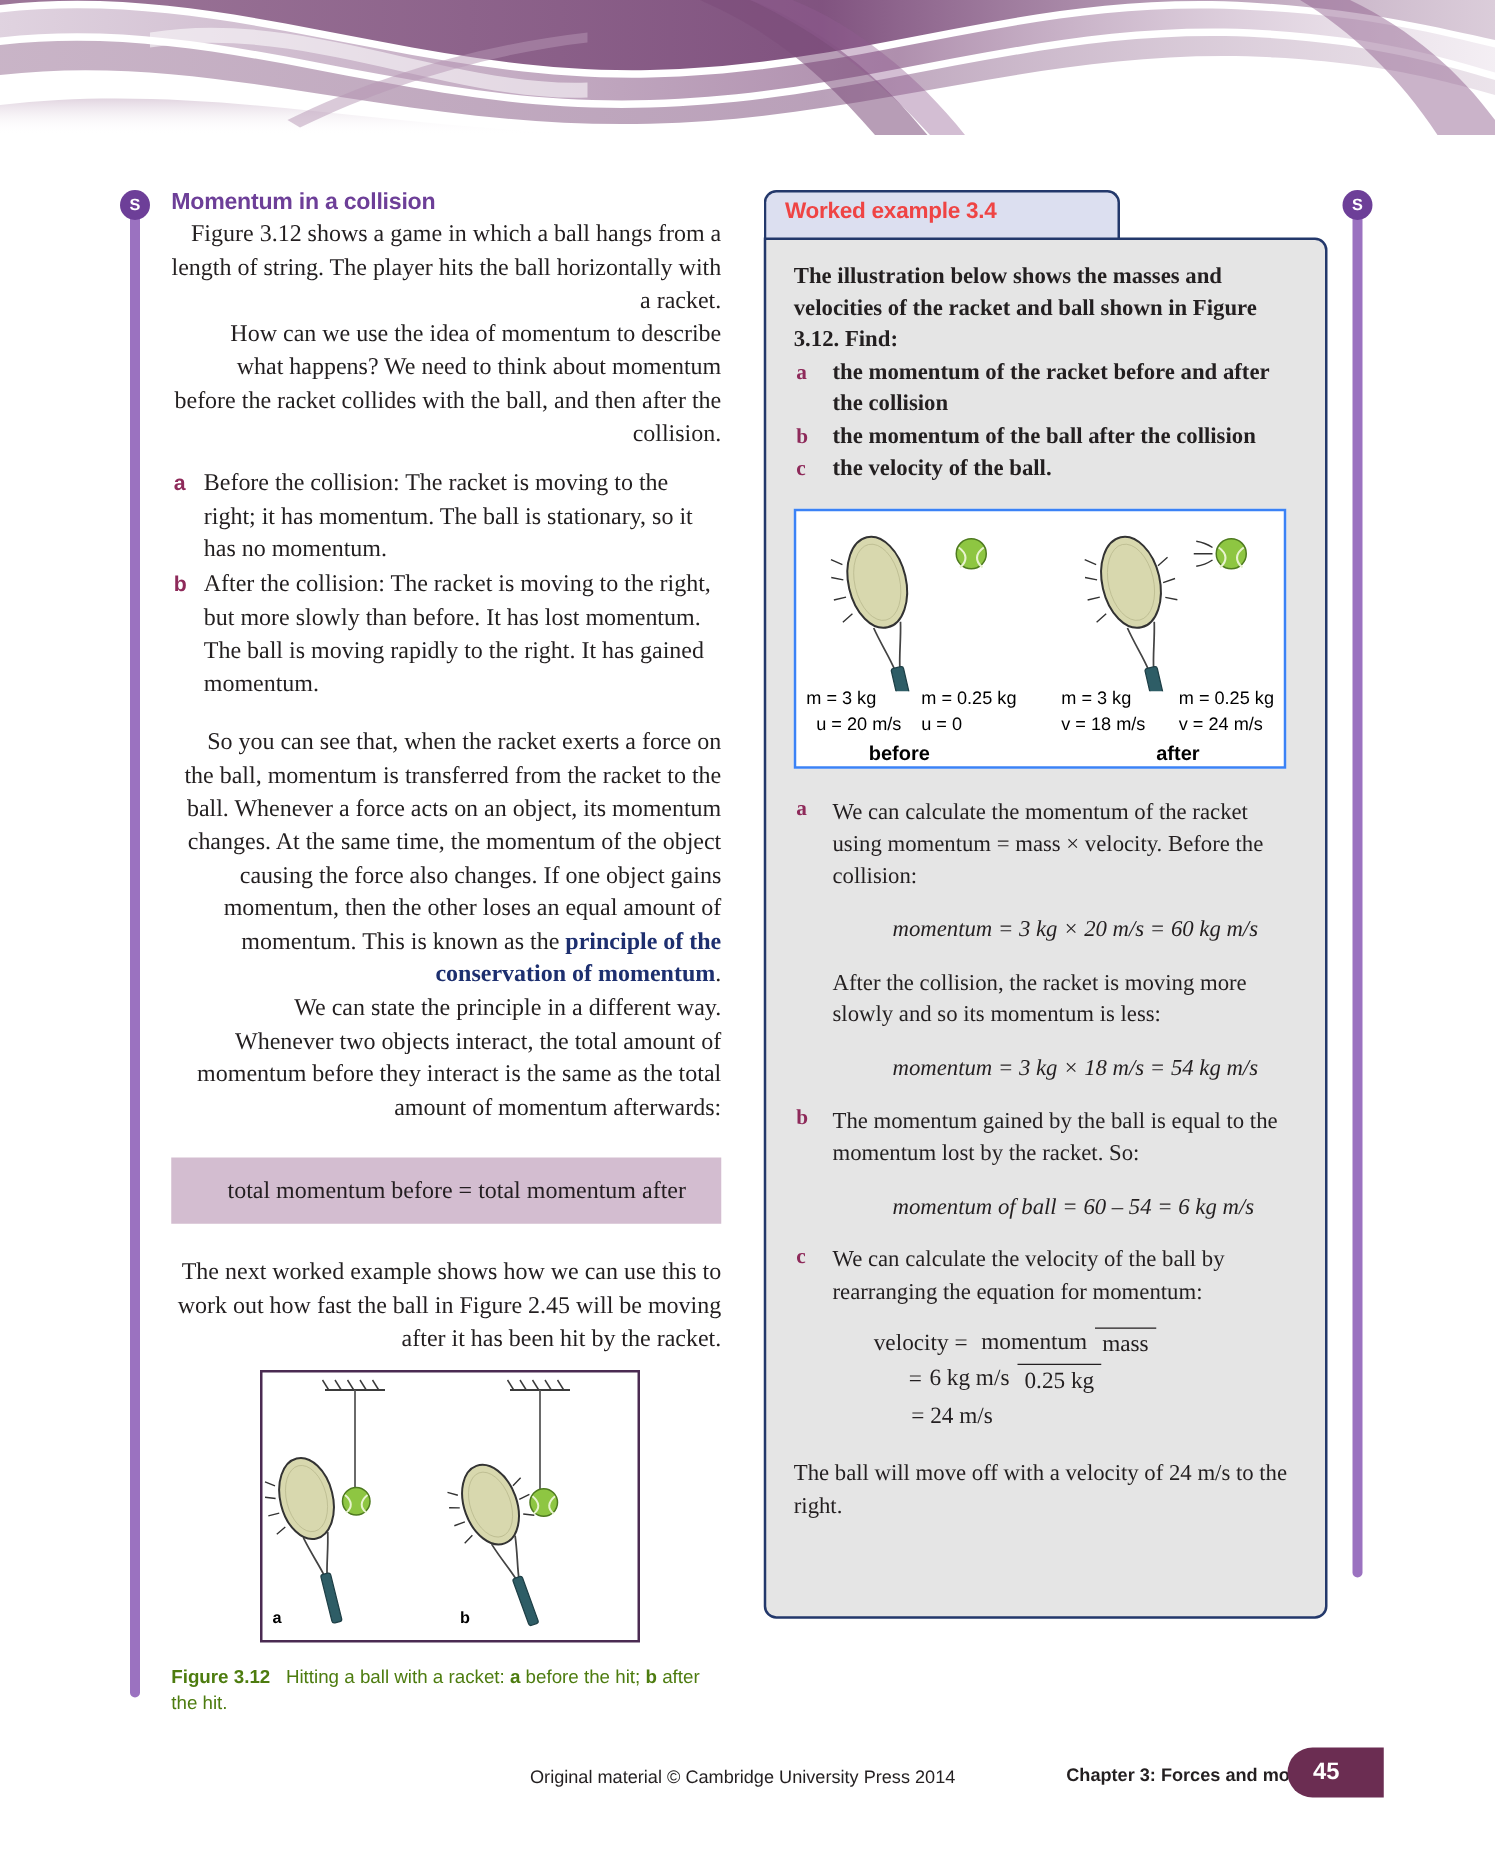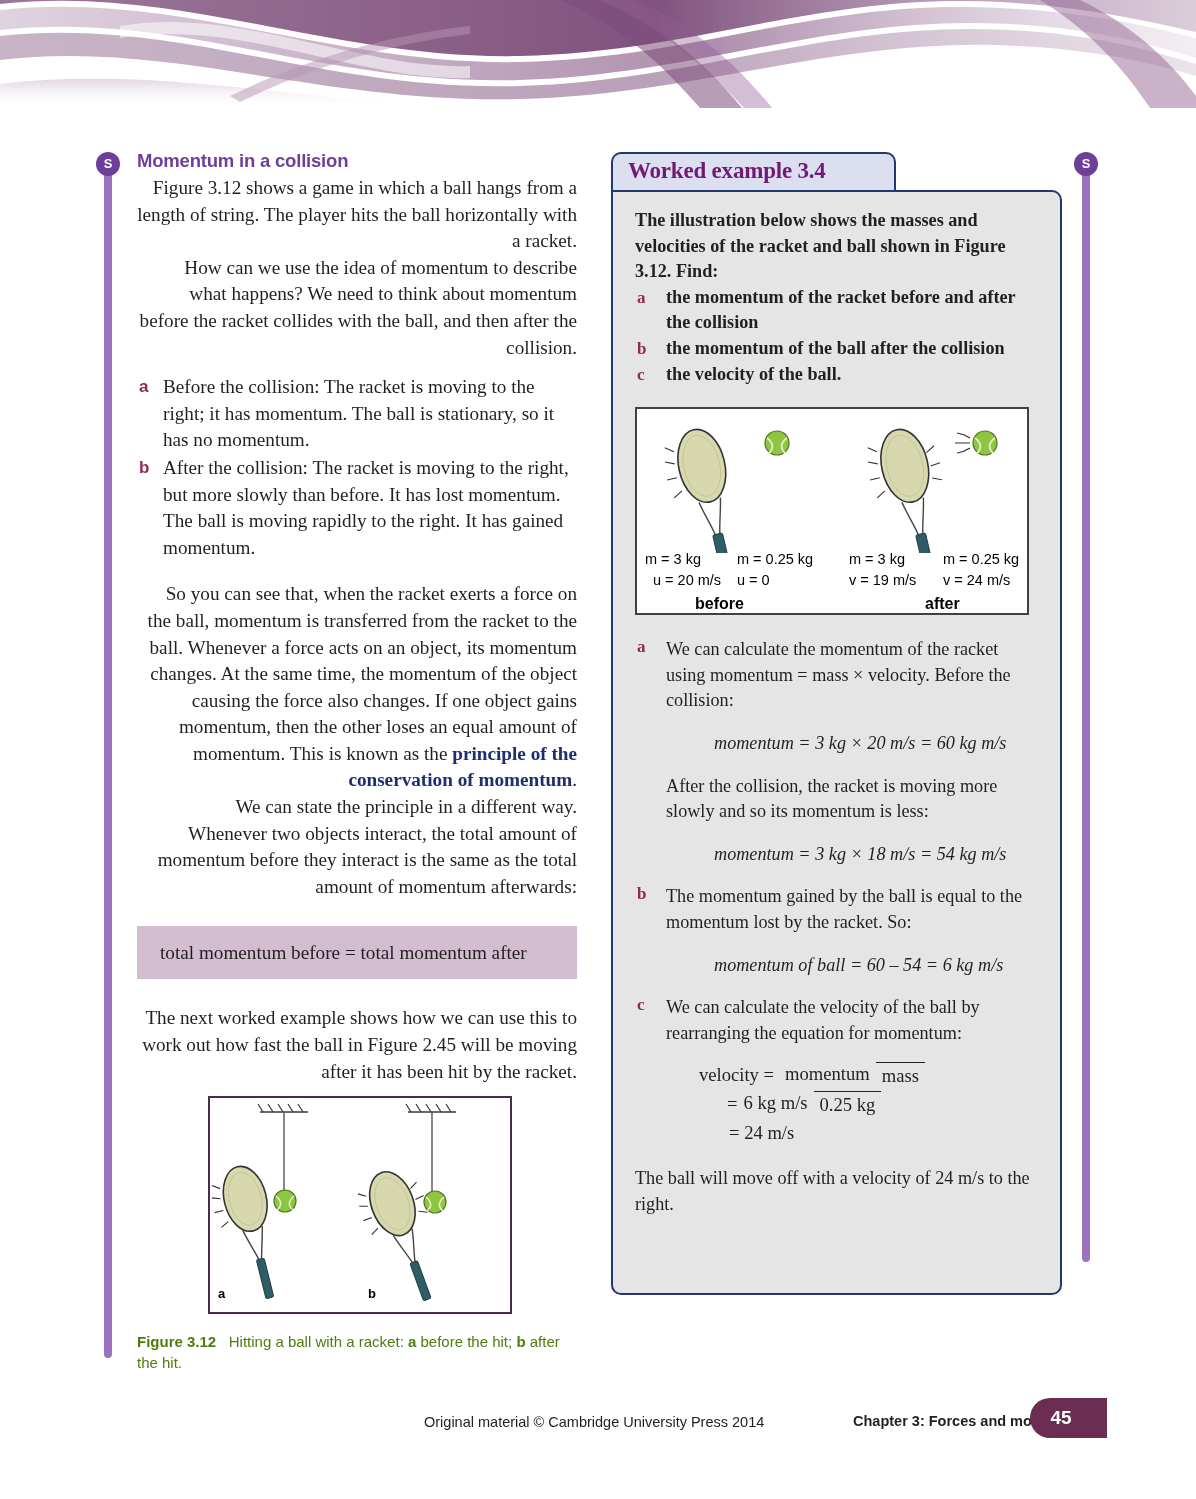--- a/index.html
+++ b/index.html
@@ -45,58 +45,58 @@
 
   
   ul.abc { list-style:none; margin:13px 0 0 0; padding:0; }
   ul.abc li { position:relative; padding-left:26px; font-size:19.2px; line-height:26.6px; margin-bottom:1px; }
   ul.abc li .mk { position:absolute; left:2px; top:0; font-family:"Liberation Sans", sans-serif;
     font-weight:bold; font-size:17px; color:#8e2a5a; }
 
   
   #momentum-band {
     margin:26px 0 0 0; background:#d3bdd0; height:53px;
-    display:flex; align-items:center; padding-left:23px; box-sizing:border-box;
+    display:flex; align-items:center; padding-left:45px; box-sizing:border-box;
     font-size:19.2px;
   }
 
   
   #figure-box { position:absolute; left:208px; top:1096px; width:304px; height:218px;
     border:2px solid #4b2b52; background:#ffffff; box-sizing:border-box; }
   #figure-caption { position:absolute; left:137px; top:1331px; width:443px;
     font-family:"Liberation Sans", sans-serif; font-size:15px; line-height:21px; color:#4d7c0f; }
   #figure-caption b { font-weight:bold; }
 
   
   #worked-example { position:relative; }
   #we-tab {
     position:absolute; left:0; top:0; width:285px; height:40px;
     background:#dcdff0; border:2px solid #23386b;
     border-bottom:none; border-radius:10px 10px 0 0; box-sizing:border-box;
   }
   #we-title {
     position:absolute; left:17px; top:6px; z-index:3;
-    font-family:Liberation Serif, serif; font-weight:bold;
-    font-size:23px; color:#701a75; letter-spacing:-0.2px;
+    font-family:Liberation Sans, sans-serif; font-weight:bold;
+    font-size:18px; color:#ef4444; letter-spacing:-0.2px;
   }
   #we-body {
     position:absolute; left:0; top:38px; width:451px; min-height:1105px;
     background:#e5e5e5; border:2px solid #23386b; border-radius:0 10px 10px 10px;
     box-sizing:border-box; padding:16px 20px 18px 22px;
   }
   #we-body .we-p { font-size:18.2px; line-height:25.6px; margin:0; }
   ul.we-abc { list-style:none; margin:0; padding:0; }
   ul.we-abc li { position:relative; padding-left:31px; font-size:18.2px; line-height:25.6px; }
   ul.we-abc li .mk { position:absolute; left:2px; top:0;
     font-family:"Liberation Serif", serif; font-weight:bold; font-size:17px; color:#8e2a5a; }
   ul.we-abc.bold li { font-weight:bold; }
 
   
   #we-diagram { margin:20px 0 0 0; width:394px; height:208px;
-    border:2px solid #404040; background:#ffffff; box-sizing:border-box; position:relative; }
+    border:2px solid #3b82f6; background:#ffffff; box-sizing:border-box; position:relative; }
   .diag-label { position:absolute; font-family:"Liberation Sans", sans-serif;
     font-size:14.5px; color:#000; white-space:nowrap; }
   .diag-stage { position:absolute; font-family:"Liberation Sans", sans-serif;
     font-size:16px; font-weight:bold; color:#000; }
 
   
   ul.solutions { list-style:none; margin:22px 0 0 0; padding:0; }
   ul.solutions > li { position:relative; padding-left:31px; margin-bottom:2px; }
   ul.solutions > li > .mk { position:absolute; left:2px; top:0;
     font-family:"Liberation Serif", serif; font-weight:bold; font-size:17px; color:#8e2a5a; }
@@ -291,21 +291,21 @@
           <path d="M338,29 C345,34 345,40 339,45" fill="none" stroke="#e8f3cf" stroke-width="1.7"></path>
           <path d="M358,29 C351,34 351,40 357,45" fill="none" stroke="#e8f3cf" stroke-width="1.7"></path>
           <path d="M320,24 C327,25 330,27 333,29 M318,34 C326,34 329,34 333,34 M320,44 C327,43 330,41 333,39" fill="none" stroke="#333" stroke-width="1.2"></path>
         </svg>
 
         <div class="diag-label" style="left:8px;  top:142px;">m = 3 kg</div>
         <div class="diag-label" style="left:16px;  top:163px;">u = 20 m/s</div>
         <div class="diag-label" style="left:100px;top:142px;">m = 0.25 kg</div>
         <div class="diag-label" style="left:100px;top:163px;">u = 0</div>
         <div class="diag-label" style="left:212px;top:142px;">m = 3 kg</div>
-        <div class="diag-label" style="left:212px;top:163px;">v = 19 m/s</div>
+        <div class="diag-label" style="left:212px;top:163px;">v = 18 m/s</div>
         <div class="diag-label" style="left:306px;top:142px;">m = 0.25 kg</div>
         <div class="diag-label" style="left:306px;top:163px;">v = 24 m/s</div>
         <div class="diag-stage" style="left:58px; top:186px;">before</div>
         <div class="diag-stage" style="left:288px;top:186px;">after</div>
       </div>
 
       <ul class="solutions">
         <li>
           <span class="mk">a</span>
           <span class="we-p">We can calculate the momentum of the racket using momentum = mass × velocity. Before the collision:</span>

